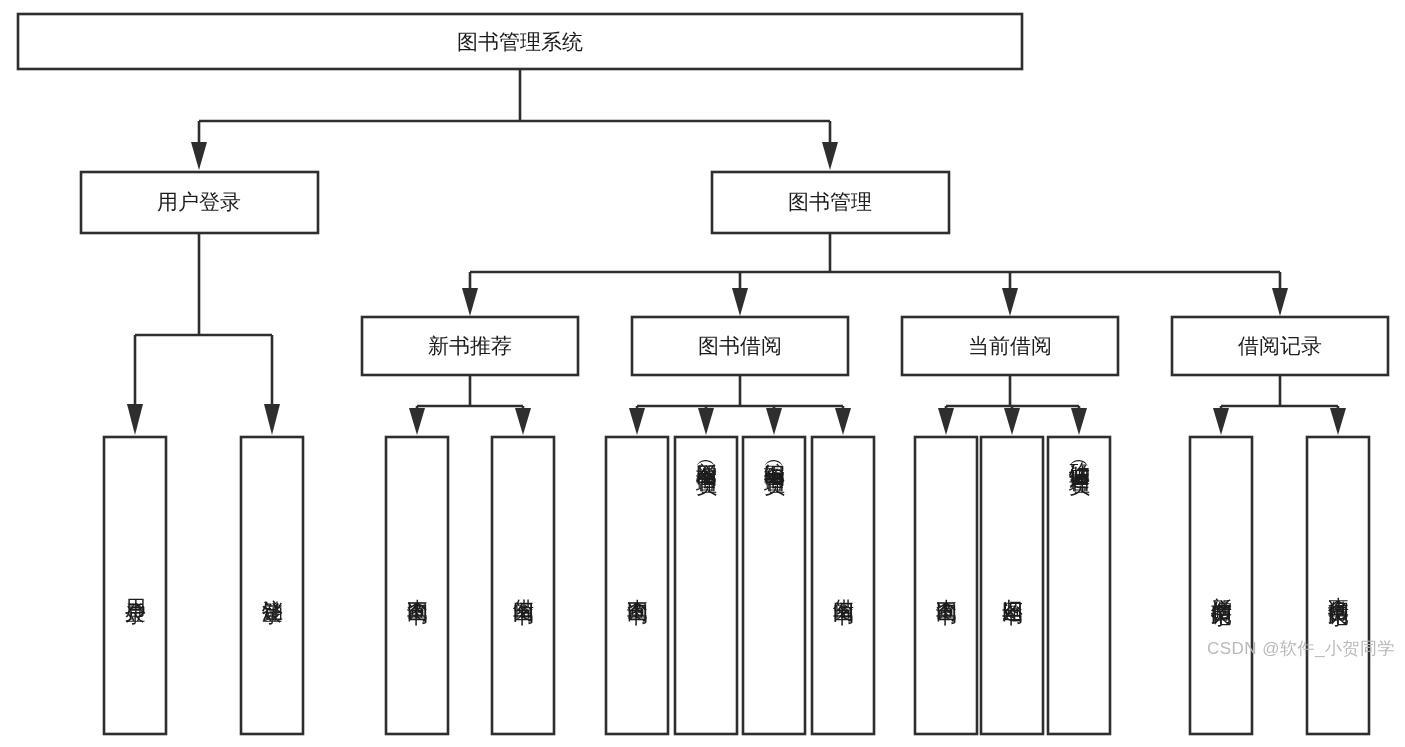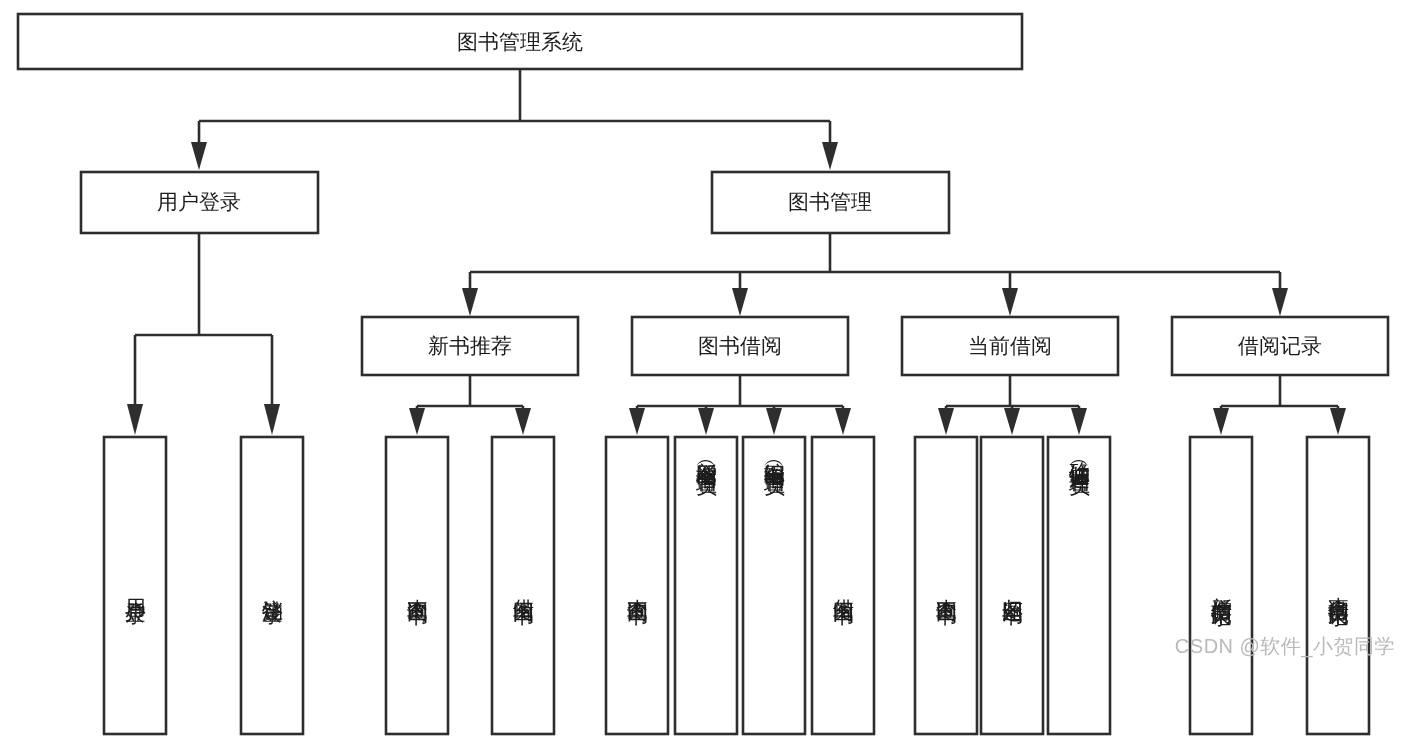--- a/index.html
+++ b/index.html
@@ -63,21 +63,21 @@
     line-height: 1.18;
     letter-spacing: 2px;
     color: #1c1c1c;
     white-space: nowrap;
   }
   .watermark {
     position: absolute;
     right: 10px;
     bottom: 6px;
     font-family: "Liberation Sans", sans-serif;
-    font-size: 20px;
+    font-size: 17px;
     color: #b9b9b9;
     letter-spacing: 0.5px;
     white-space: nowrap;
   }
 </style>
 </head>
 <body>
 
 <div id="diagram-root">
 

